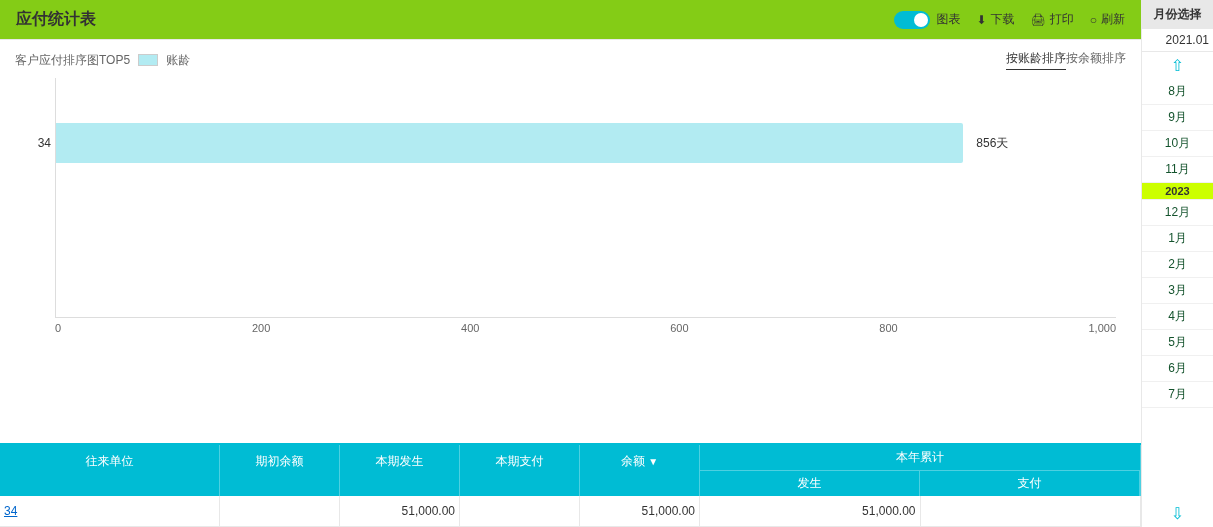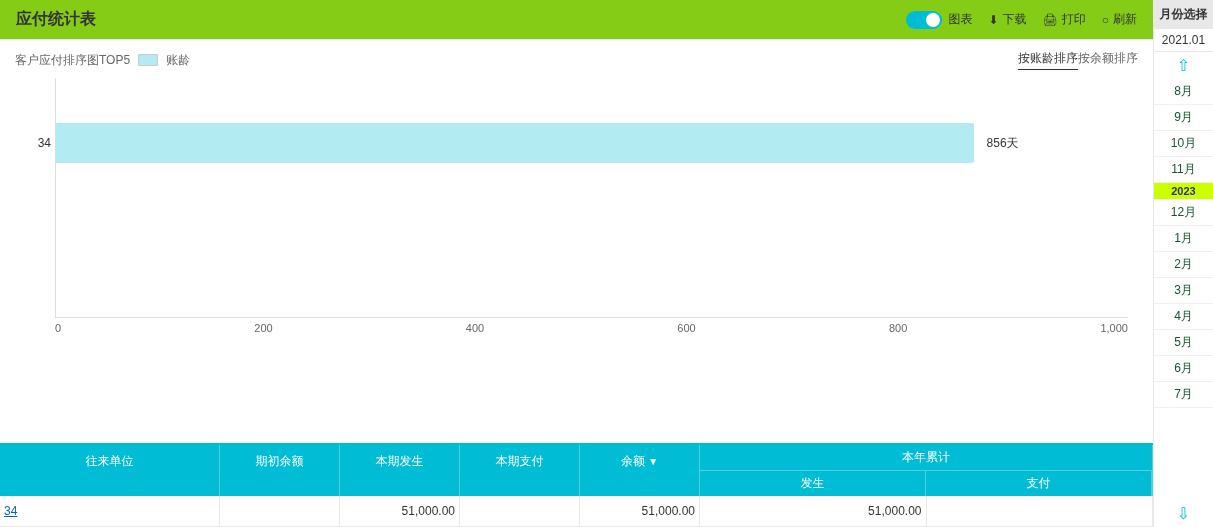--- a/index.html
+++ b/index.html
@@ -42,23 +42,23 @@
     .col-balance { width: 120px; flex-shrink: 0; }
     .col-ytd-header { text-align: center; padding: 4px; border-bottom: 1px solid rgba(255,255,255,0.3); font-size: 12px; }
     .col-ytd-sub { display: flex; flex: 1; }
     .col-ytd-sub-cell { flex: 1; text-align: center; padding: 4px; border-right: 1px solid rgba(255,255,255,0.3); font-size: 12px; }
     .table-row-data { display: flex; border-bottom: 1px solid #e8e8e8; background: #fff; }
     .table-cell { padding: 8px 4px; font-size: 12px; border-right: 1px solid #e8e8e8; }
     .cell-link { color: #0066cc; text-decoration: underline; cursor: pointer; }
     .cell-right { text-align: right; }
 
     
-    .sidebar { width: 60px; background: #fff; border-left: 1px solid #e8e8e8; display: flex; flex-direction: column; overflow: hidden; }
+    .sidebar { width: 72px; background: #fff; border-left: 1px solid #e8e8e8; display: flex; flex-direction: column; overflow: hidden; }
     .sidebar-header { background: #e8e8e8; padding: 6px 4px; font-size: 12px; color: #333; text-align: center; font-weight: bold; }
-    .sidebar-current { background: #fff; padding: 4px; font-size: 12px; color: #333; text-align: center; border-bottom: 1px solid #e8e8e8; }
+    .sidebar-current { background: #fff; padding: 4px; font-size: 12px; color: #333; text-align: right; border-bottom: 1px solid #e8e8e8; }
     .sidebar-nav-btn { background: none; border: none; cursor: pointer; text-align: center; padding: 4px; color: #00bcd4; font-size: 16px; }
     .month-list { flex: 1; overflow-y: auto; }
     .month-item { padding: 4px 8px; font-size: 12px; color: #14532d; cursor: pointer; text-align: center; border-bottom: 1px solid #f0f0f0; }
     .month-item.year-badge { background: #ccff00; color: #333; font-weight: bold; font-size: 11px; padding: 2px 4px; }
   </style>
 </head>
 <body>
 
 <div class="main-content">
 

